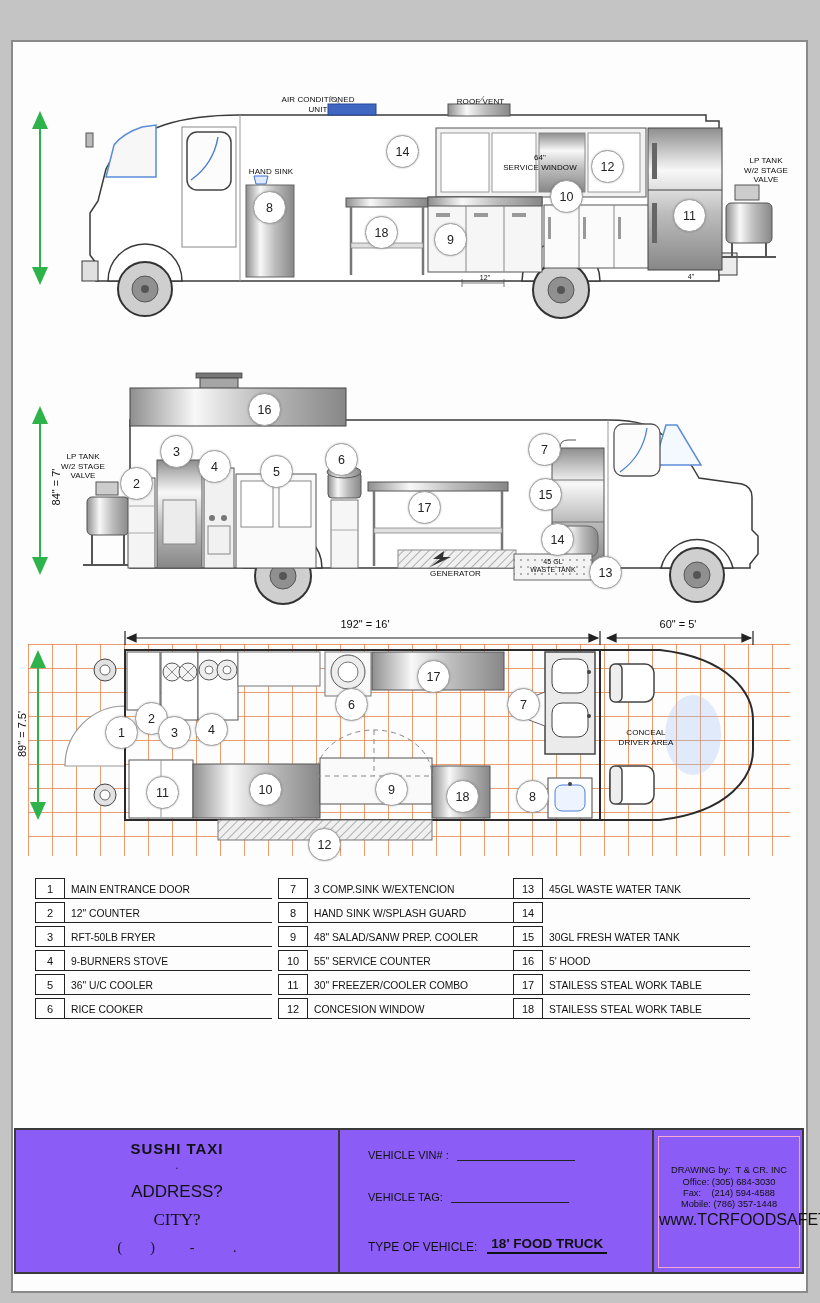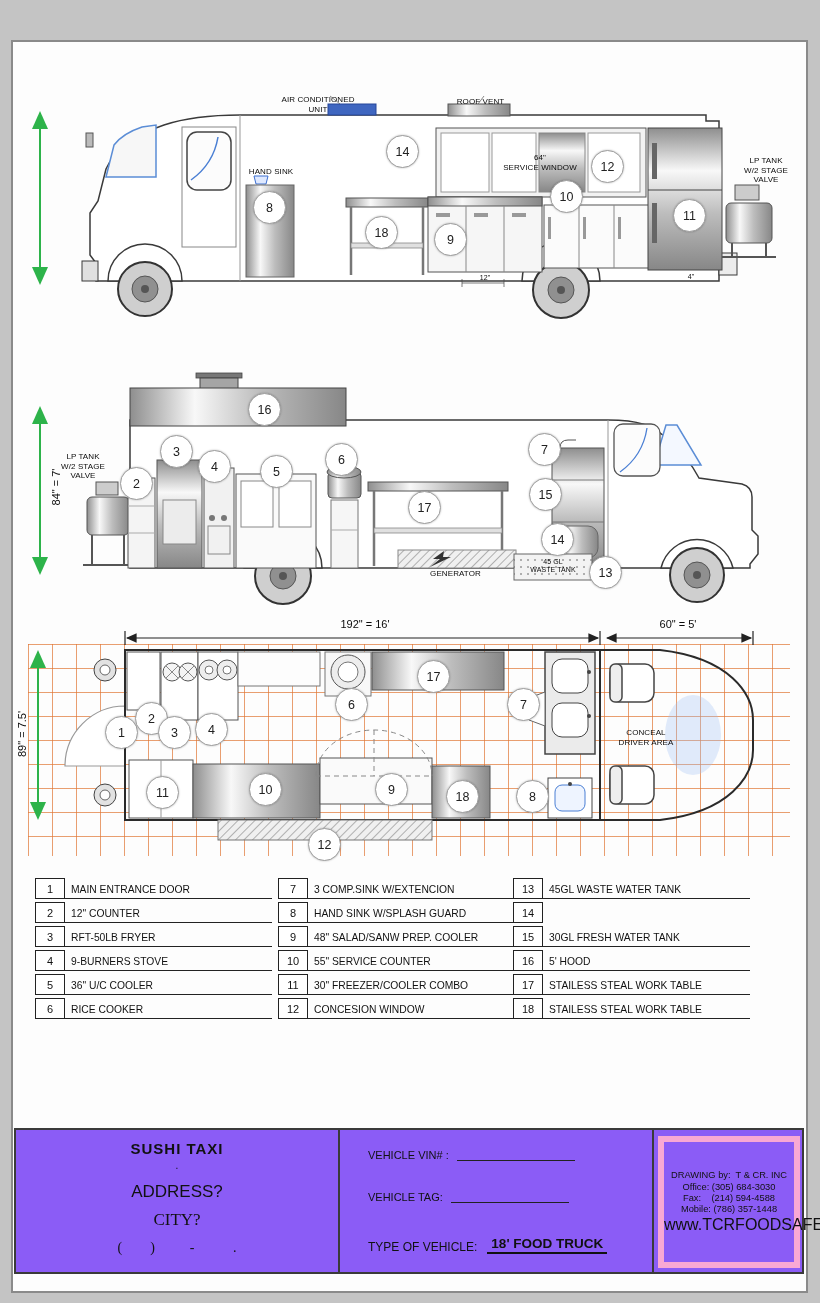--- a/index.html
+++ b/index.html
@@ -27,21 +27,21 @@
 .tb-company{position:absolute;left:0;top:10px;width:100%;font-size:15px;font-weight:bold;letter-spacing:1px}
 .tb-dot{position:absolute;left:0;top:30px;width:100%;font-size:10px}
 .tb-address{position:absolute;left:0;top:52px;width:100%;font-size:17px;font-family:Liberation Sans, sans-serif}
 .tb-city{position:absolute;left:0;top:80px;width:100%;font-size:17px;font-family:"Liberation Serif",serif}
 .tb-phone{position:absolute;left:0;top:110px;width:100%;font-size:14px;font-family:"Liberation Serif",serif;white-space:pre}
 .tb-mid{position:absolute;left:324px;top:0;width:312px;height:100%}
 .tb-row{position:absolute;left:28px;font-size:11px;display:flex;align-items:flex-end}
 .uline{display:inline-block;width:118px;border-bottom:1.2px solid #222;height:13px;margin-left:8px}
 .tb-type-label{font-size:12px}
 .tb-type-value{font-size:13.5px;font-weight:bold;border-bottom:2px solid #111;margin-left:10px;padding:0 4px 1px 4px}
-.tb-right{position:absolute;left:642px;top:6px;width:142px;height:132px;border:6px solid #f9a8d4;text-align:center}
+.tb-right{position:absolute;left:642px;top:6px;width:142px;height:132px;border:1px solid #f9a8d4;text-align:center}
 .tb-r{position:absolute;left:0;width:100%;font-size:9.3px;white-space:pre}
 </style>
 </head>
 <body>
 
 <svg width="0" height="0" style="position:absolute" aria-hidden="true">
 <defs>
 <linearGradient id="steelV" x1="0" y1="0" x2="0" y2="1">
 <stop offset="0" stop-color="#8e8e8e"></stop>
         <stop offset="0.3" stop-color="#f8f8f8"></stop>

